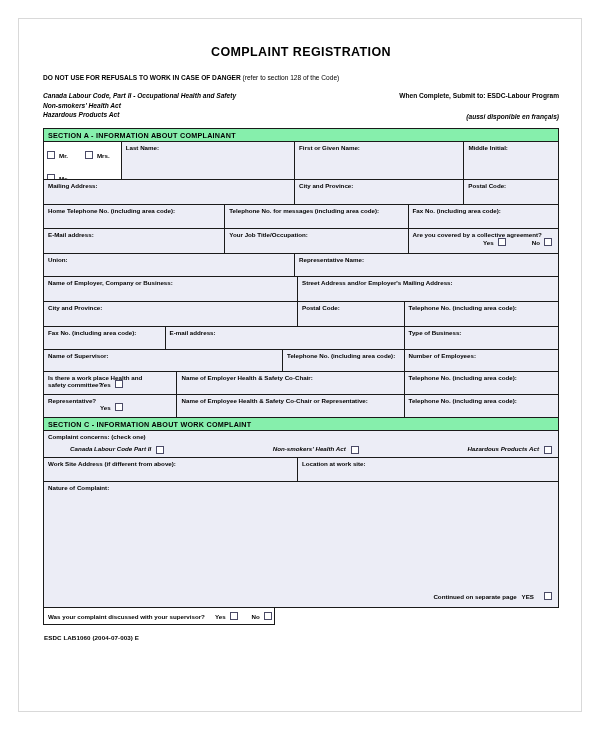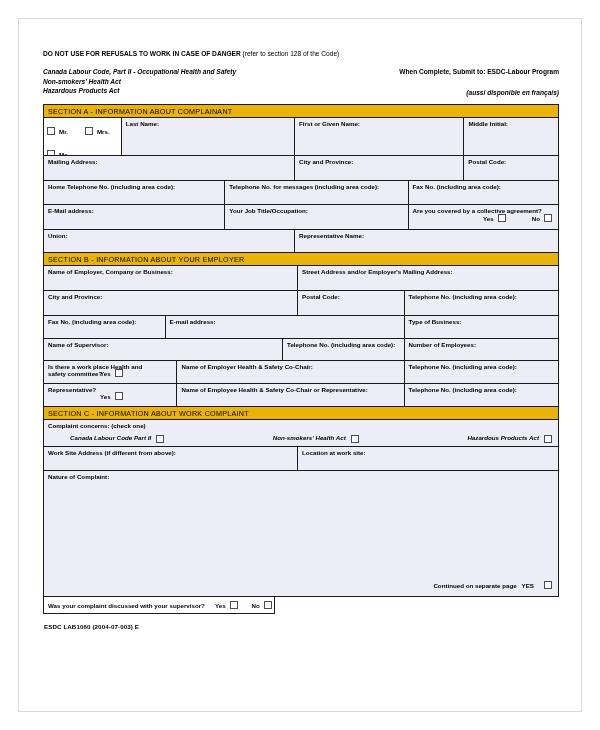--- a/index.html
+++ b/index.html
@@ -73,24 +73,24 @@
   .submit-col .line2 { font-style: italic; font-weight: bold; margin-top: 11px; }
 
   
   .grid {
     margin-top: 7px;
     border: 1.6px solid #1a1a1a;
     border-bottom: none;
     box-sizing: border-box;
   }
   .section-head {
-    background: #eab308;
+    background: #86efac;
     border-bottom: 1.6px solid #1a1a1a;
     font-size: 7.2px;
-    font-weight: normal;
+    font-weight: bold;
     letter-spacing: 0.25px;
     padding: 3px 0 3px 4px;
     box-sizing: border-box;
     height: 13px;
     line-height: 8px;
   }
   .row {
     display: flex;
     border-bottom: 1.3px solid #1a1a1a;
     box-sizing: border-box;
@@ -216,20 +216,21 @@
     padding-left: 1px;
     letter-spacing: 0.1px;
   }
 </style>
 </head>
 <body>
 
 <div class="page">
 <div class="inner">
 
+  <div class="form-title">COMPLAINT REGISTRATION</div>
 
   <div class="warning">
     <span>DO NOT USE FOR REFUSALS TO WORK IN CASE OF DANGER</span>
     <span class="sub">(refer to section 128 of the Code)</span>
   </div>
 
   <div class="acts-row">
     <div class="acts">
       <div>Canada Labour Code, Part II - Occupational Health and Safety</div>
       <div>Non-smokers' Health Act</div>
@@ -306,21 +307,20 @@
 
     <div class="row thick" style="height:23px;">
       <div class="cell" style="width:252px;">
         <span class="lbl">Union:</span>
       </div>
       <div class="cell" style="width:264px;">
         <span class="lbl">Representative Name:</span>
       </div>
     </div>
 
-    <div class="section-head">SECTION B - INFORMATION ABOUT YOUR EMPLOYER</div>
 
     <div class="row" style="height:25px;">
       <div class="cell" style="width:255px;">
         <span class="lbl">Name of Employer, Company or Business:</span>
       </div>
       <div class="cell" style="width:261px;">
         <span class="lbl">Street Address and/or Employer's Mailing Address:</span>
       </div>
     </div>
 

